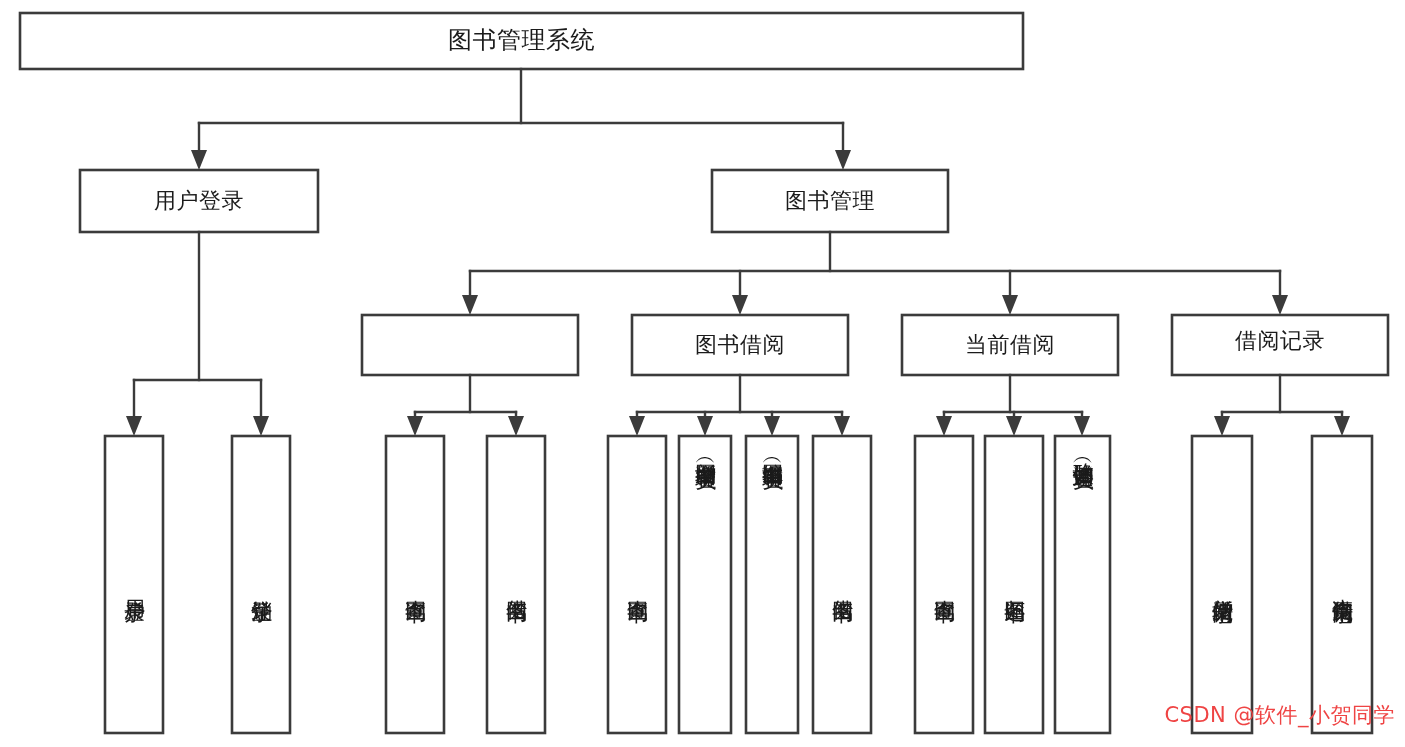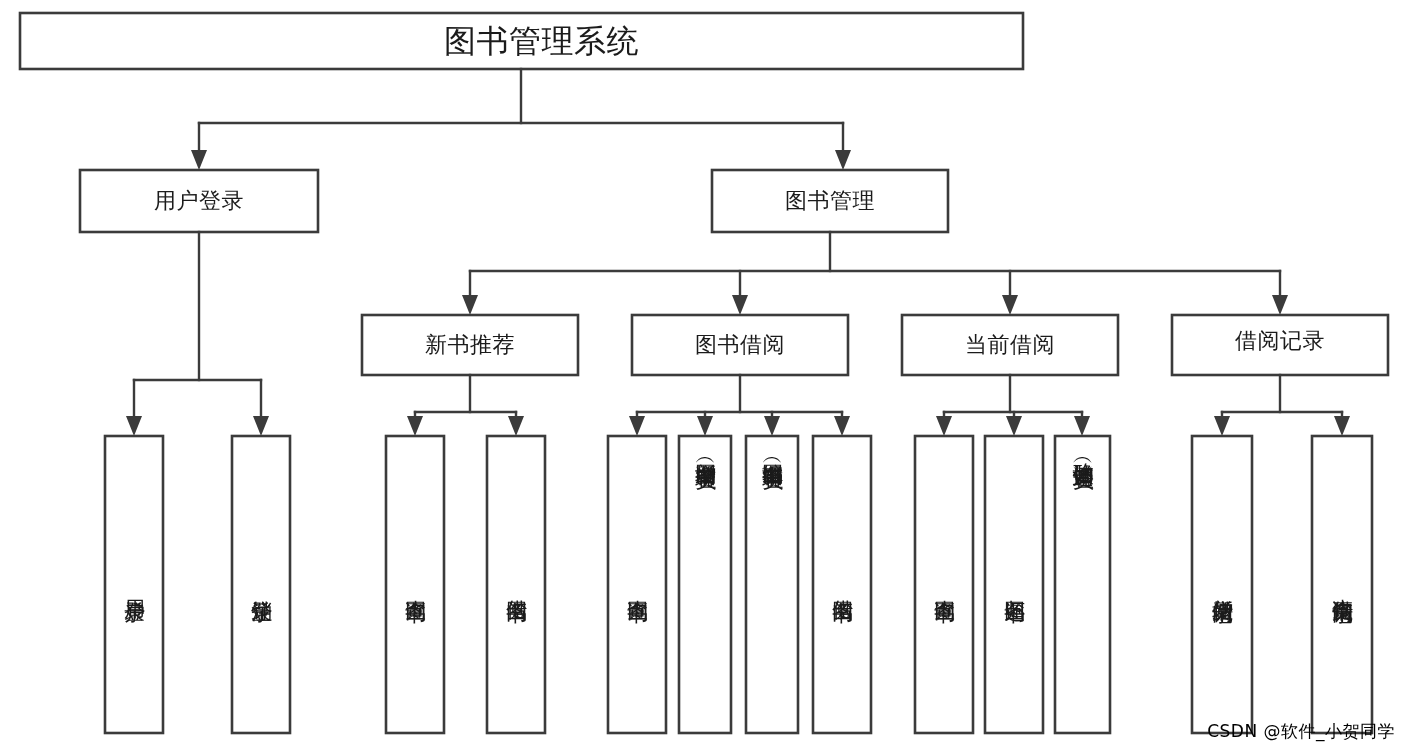--- a/index.html
+++ b/index.html
@@ -64,23 +64,23 @@
     font-size: 21px;
     line-height: 1.12;
     letter-spacing: 1px;
     writing-mode: vertical-rl;
     text-orientation: upright;
     pointer-events: none;
   }
   .watermark {
     position: absolute;
     right: 10px;
-    bottom: 4px;
-    font-size: 17px;
-    color: #000000;
+    bottom: 18px;
+    font-size: 21px;
+    color: #ef4444;
     letter-spacing: 0.5px;
     white-space: nowrap;
   }
 </style>
 </head>
 <body>
 
 <div id="diagram-root">
 
   <svg class="diagram-canvas" viewBox="0 0 1405 747" xmlns="http://www.w3.org/2000/svg">
@@ -179,27 +179,26 @@
     <g>
       <path class="connector" d="M 1280 375 L 1280 412"></path>
       <path class="connector" d="M 1222 412 L 1342 412"></path>
       <path class="connector" d="M 1222 412 L 1222 424"></path>
       <path class="connector" d="M 1342 412 L 1342 424"></path>
       <polygon class="arrow-head" points="1214,416 1230,416 1222,436"></polygon>
       <polygon class="arrow-head" points="1334,416 1350,416 1342,436"></polygon>
     </g>
   </svg>
 
-  <div class="node-label-h" style="left:20px; top:13px; width:1003px; height:56px; font-size:32px;margin-left:20px;">图书管理系统</div>
+  <div class="node-label-h" style="left:20px; top:13px; width:1003px; height:56px; font-size:24px;">图书管理系统</div>
 
   <div class="node-label-h" style="left:80px; top:170px; width:238px; height:62px;">用户登录</div>
 
   <div class="node-label-h" style="left:712px; top:170px; width:236px; height:62px;border-radius:9px;">图书管理</div>
 
-  <div class="node-label-h" style="left:362px; top:315px; width:216px; height:60px;">新书推荐</div>
 
   <div class="node-label-h" style="left:902px; top:315px; width:216px; height:60px;">当前借阅</div>
 
   <div class="node-label-h" style="left:632px; top:315px; width:216px; height:60px;">图书借阅</div>
 
   <div class="node-label-h" style="left:1172px; top:315px; width:216px; height:52px;">借阅记录</div>
 
   <div class="node-label-v" style="left:105px; top:436px; width:58px; height:297px;">用户登录</div>
 
   <div class="node-label-v" style="left:232px; top:436px; width:58px; height:297px;">注销登录</div>

